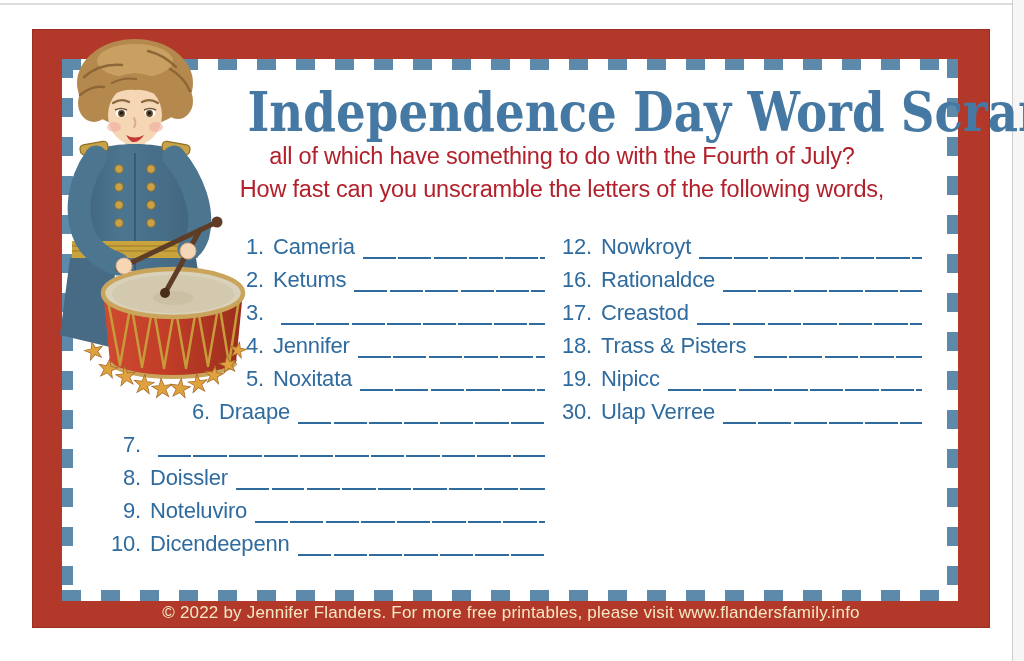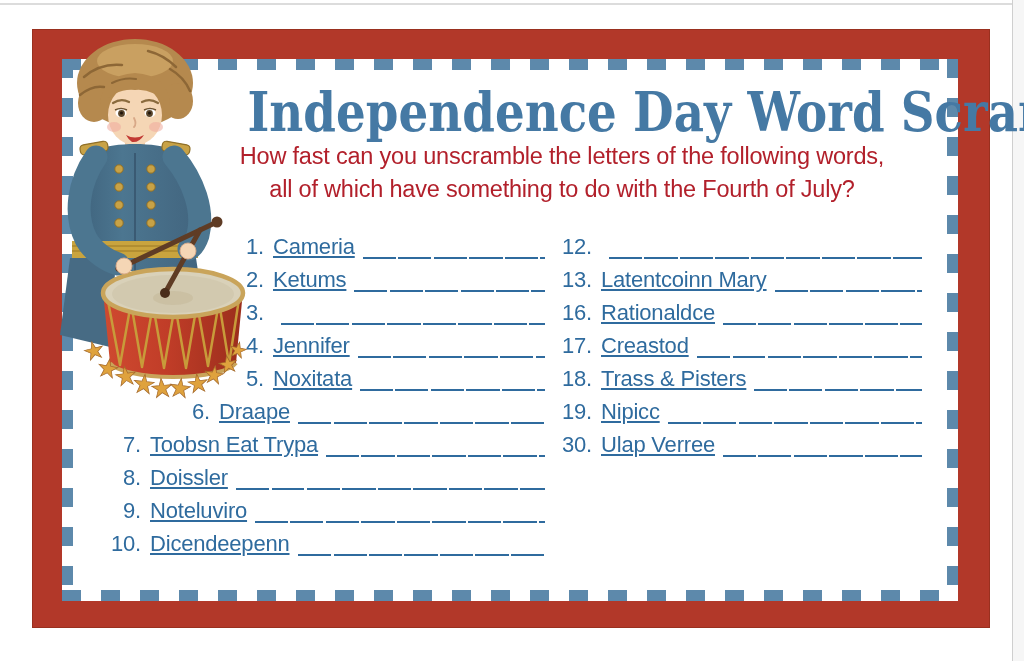--- a/index.html
+++ b/index.html
@@ -63,21 +63,21 @@
   .row {
     display:flex; align-items:flex-start;
     height:33px; font-size:22px; line-height:33px;
     color:#2f6b9e; letter-spacing:-0.2px; white-space:nowrap;
   }
   .num { flex:none; text-align:right; margin-right:9px; }
   .col-left .num-a { width:169px; }
   .col-left .num-b { width:115px; }
   .col-left .num-c { width:46px; }
   .col-right .num  { width:32px; }
-  .word { flex:none;text-decoration:underline; }
+  .word { flex:none; }
   .blank {
     flex:1 1 auto; height:2px; margin-left:8px; margin-top:27px;
     background:repeating-linear-gradient(90deg, #2f6b9e 0 33px, rgba(0,0,0,0) 33px 35.5px);
   }
 
   
   .footer {
     position:absolute; left:0; right:0; bottom:4px;
     text-align:center; font-size:17px; letter-spacing:.2px;
     color:#f4e9c4;
@@ -97,22 +97,22 @@
 
 <div class="card">
   <div class="inner">
     <div class="dash-top"></div>
     <div class="dash-bottom"></div>
     <div class="dash-left"></div>
     <div class="dash-right"></div>
 
     <div class="title">Independence Day Word Scramble</div>
     <div class="subtitle">
+      <div>all of which have something to do with the Fourth of July?</div>
       <div>How fast can you unscramble the letters of the following words,</div>
-      <div>all of which have something to do with the Fourth of July?</div>
     </div>
 
     <div class="col col-left">
       <div class="row">
           <span class="num num-a">1.</span>
           <span class="word">Cameria</span>
           <span class="blank"></span>
         </div>
       <div class="row">
           <span class="num num-a">2.</span>
@@ -133,21 +133,20 @@
           <span class="word">Noxitata</span>
           <span class="blank"></span>
         </div>
       <div class="row">
           <span class="num num-b">6.</span>
           <span class="word">Draape</span>
           <span class="blank"></span>
         </div>
       <div class="row">
           <span class="num num-c">7.</span>
-          <span class="word">Toobsn Eat Trypa</span>
           <span class="blank"></span>
         </div>
       <div class="row">
           <span class="num num-c">8.</span>
           <span class="word">Doissler</span>
           <span class="blank"></span>
         </div>
       <div class="row">
           <span class="num num-c">9.</span>
           <span class="word">Noteluviro</span>
@@ -156,25 +155,21 @@
       <div class="row">
           <span class="num num-c">10.</span>
           <span class="word">Dicendeepenn</span>
           <span class="blank"></span>
         </div>
     </div>
 
     <div class="col col-right">
       <div class="row">
           <span class="num">12.</span>
-          <span class="blank"></span>
-        </div>
-      <div class="row">
-          <span class="num">13.</span>
-          <span class="word">Latentcoinn Mary</span>
+          <span class="word">Nowkroyt</span>
           <span class="blank"></span>
         </div>
       <div class="row">
           <span class="num">16.</span>
           <span class="word">Rationaldce</span>
           <span class="blank"></span>
         </div>
       <div class="row">
           <span class="num">17.</span>
           <span class="word">Creastod</span>
@@ -191,20 +186,21 @@
           <span class="blank"></span>
         </div>
       <div class="row">
           <span class="num">30.</span>
           <span class="word">Ulap Verree</span>
           <span class="blank"></span>
         </div>
     </div>
   </div>
 
+  <div class="footer">© 2022 by Jennifer Flanders. For more free printables, please visit www.flandersfamily.info</div>
 
   <div class="drummer" role="img" aria-label="Vintage illustration of a child in a blue military uniform playing a red toy drum trimmed with gold ropes and gold stars">
     <svg width="200" height="372" viewBox="0 0 200 372" xmlns="http://www.w3.org/2000/svg">
       <defs>
         <linearGradient id="shellG" x1="0" y1="0" x2="1" y2="0">
           <stop offset="0" stop-color="#cf4a30"></stop>
           <stop offset="0.45" stop-color="#c13d28"></stop>
           <stop offset="1" stop-color="#9b2e1c"></stop>
         </linearGradient>
         <linearGradient id="coatG" x1="0" y1="0" x2="1" y2="0">

